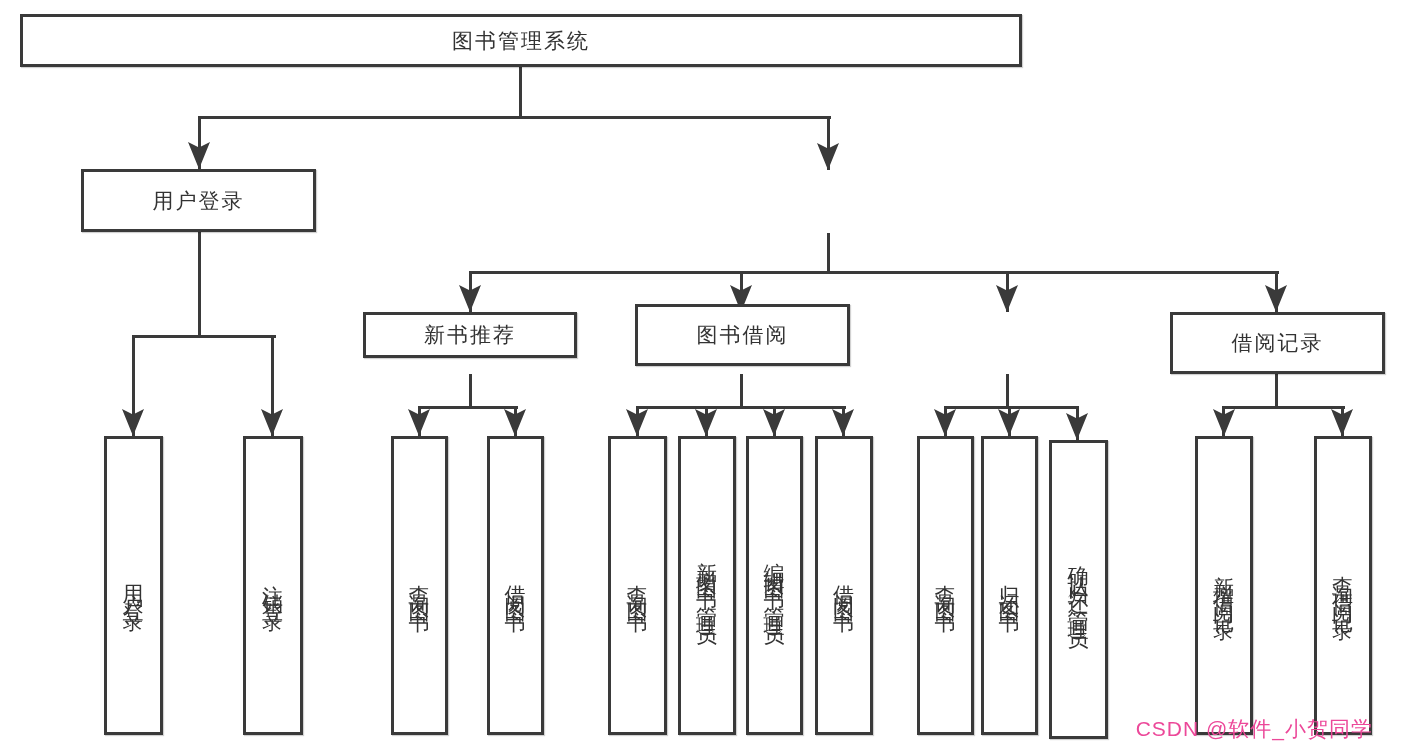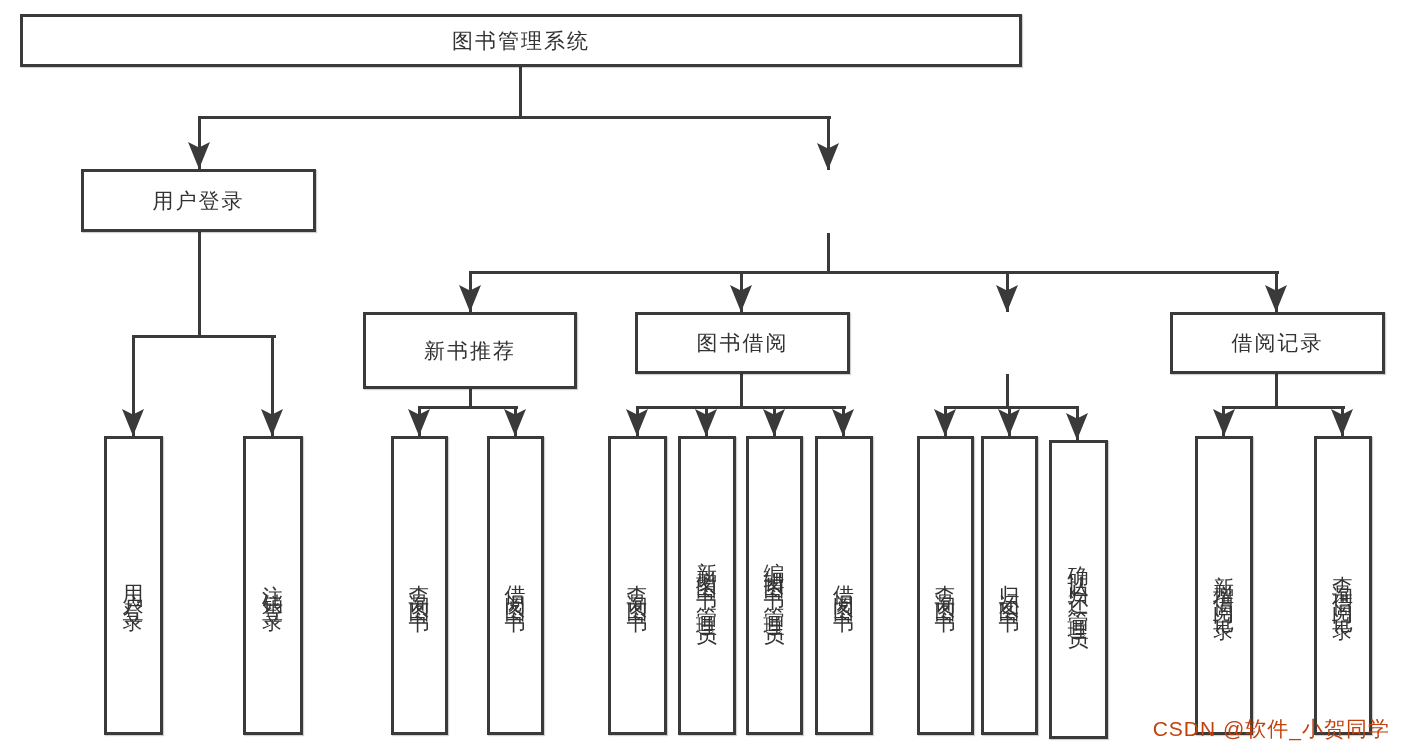--- a/index.html
+++ b/index.html
@@ -46,23 +46,23 @@
     position: absolute;
     width: 22px;
     height: 27px;
     background: #3a3a3a;
     clip-path: polygon(50% 100%, 100% 0%, 50% 20%, 0% 0%);
     z-index: 2;
   }
   .watermark {
     position: absolute;
     top: 715px;
-    right: 15px;
+    right: 32px;
     font-size: 21px;
-    color: #c2410c;
+    color: #ec4899;
     letter-spacing: 1px;
     z-index: 5;
     white-space: nowrap;
   }
 </style>
 </head>
 <body>
 
 <div id="canvas">
 
@@ -128,25 +128,25 @@
 
   <div class="box" style="left:20px; top:14px; width:1002px; height:53px;">
     <span class="hlabel">图书管理系统</span>
   </div>
 
   <div class="box" style="left:81px; top:169px; width:235px; height:63px;">
     <span class="hlabel">用户登录</span>
   </div>
 
 
-  <div class="box" style="left:363px; top:312px; width:214px; height:77px;">
+  <div class="box" style="left:363px; top:312px; width:214px; height:46px;">
     <span class="hlabel">新书推荐</span>
   </div>
 
-  <div class="box" style="left:635px; top:312px; width:215px; height:62px;">
+  <div class="box" style="left:635px; top:304px; width:215px; height:62px;">
     <span class="hlabel">图书借阅</span>
   </div>
 
 
   <div class="box" style="left:1170px; top:312px; width:215px; height:62px;">
     <span class="hlabel">借阅记录</span>
   </div>
 
   <div class="box" style="left:104px; top:436px; width:59px; height:299px;">
     <span class="vlabel">用户登录</span>

